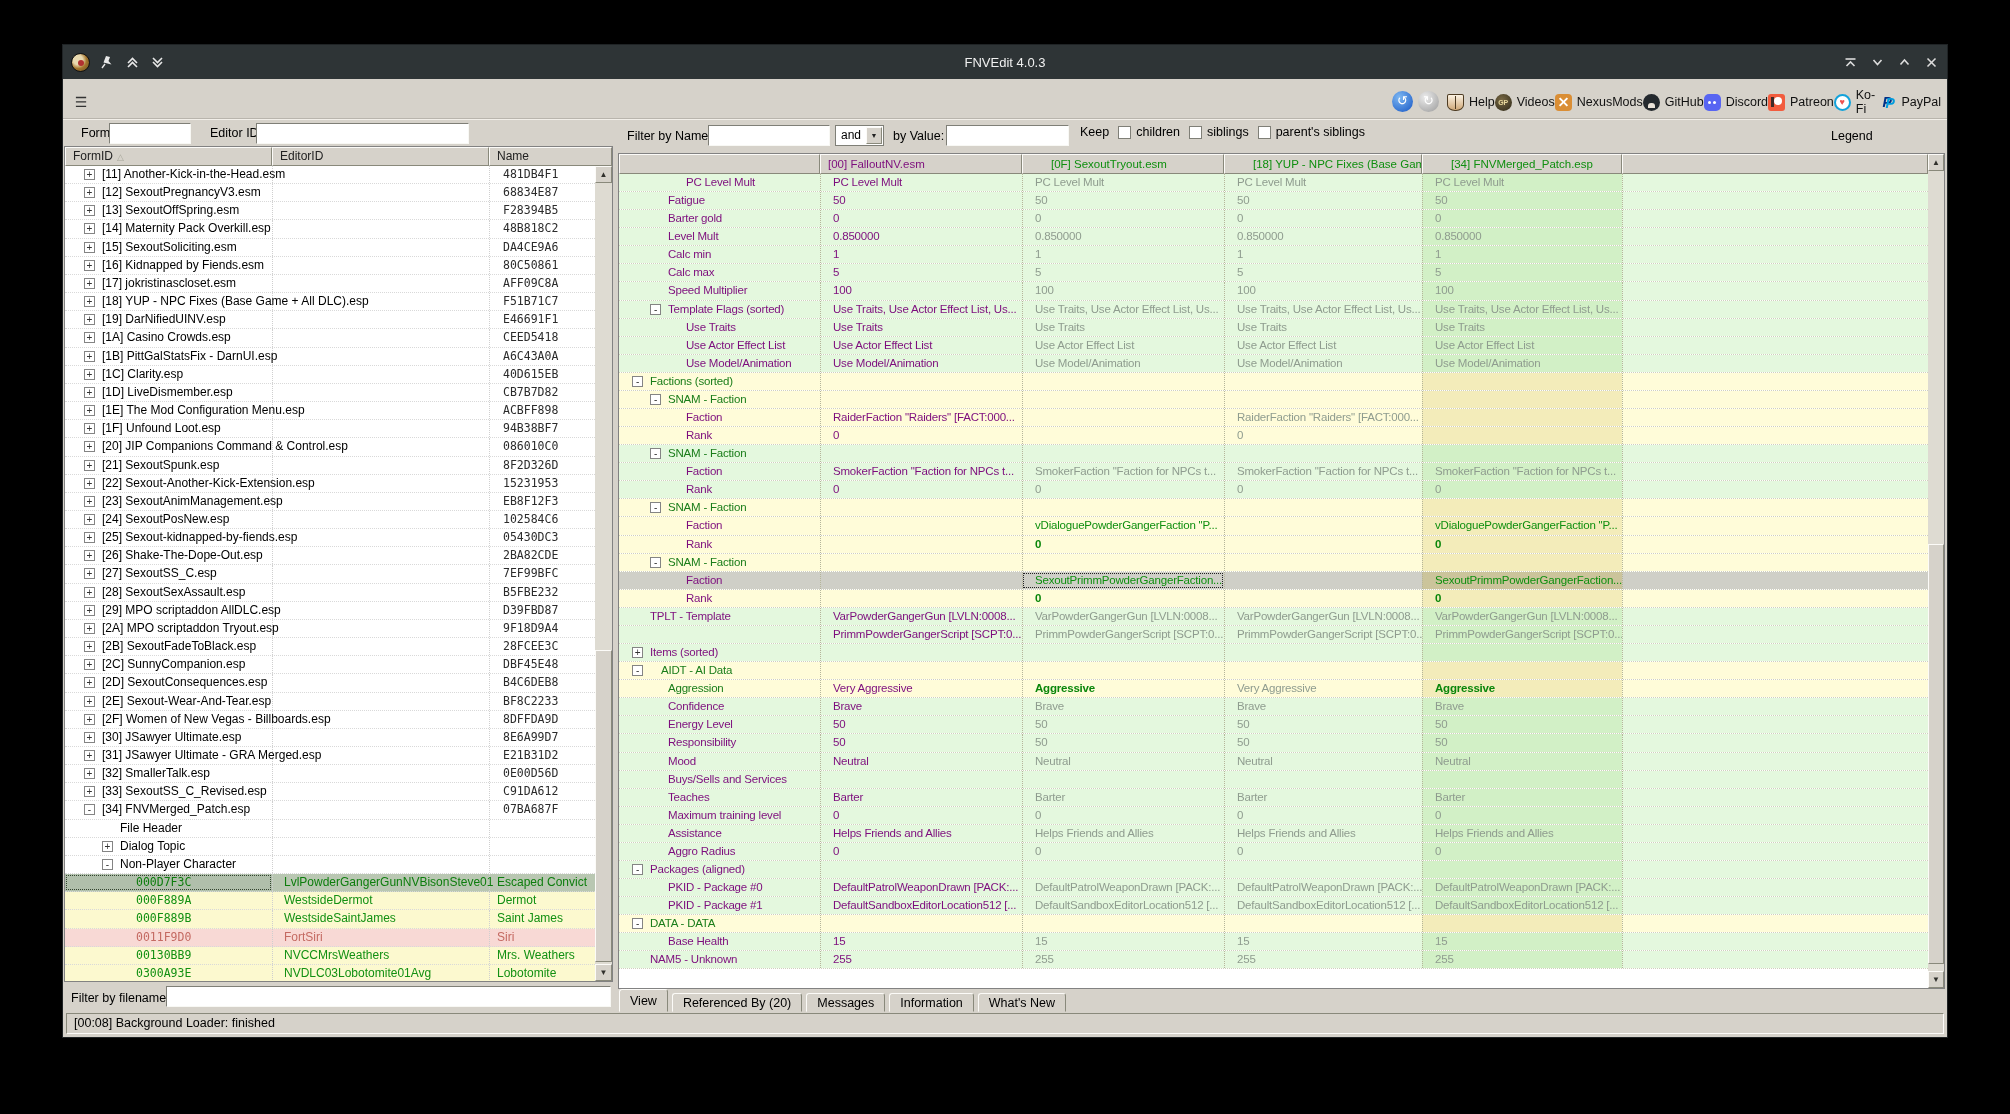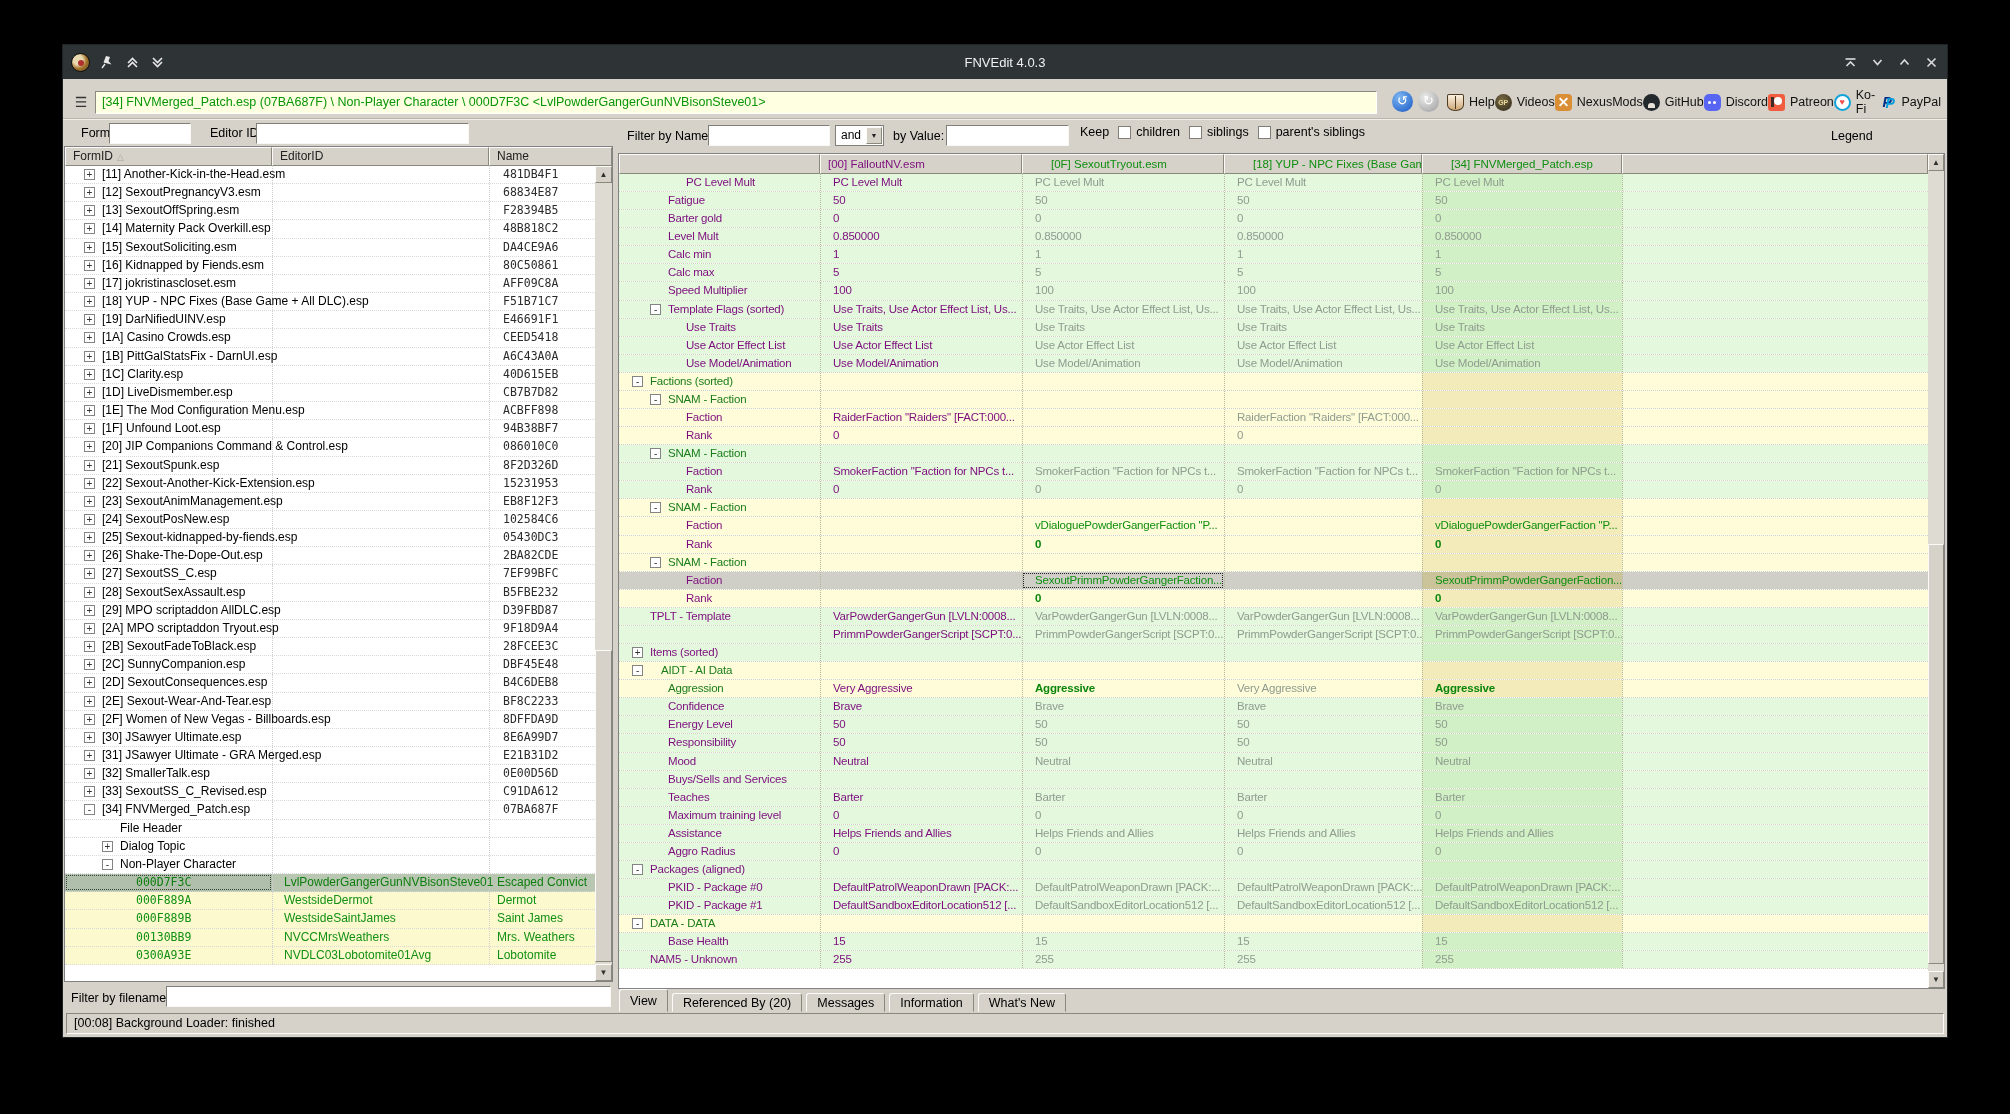--- a/index.html
+++ b/index.html
@@ -145,21 +145,20 @@
           <polyline points="3.5,9.5 7.5,5 11.5,9.5"></polyline>
         </svg>
       <svg class="tb-btn" viewBox="0 0 15 15" fill="none" stroke="#dcdcdc" stroke-width="1.6">
           <line x1="3.5" y1="3.5" x2="11.5" y2="11.5"></line>
           <line x1="11.5" y1="3.5" x2="3.5" y2="11.5"></line>
         </svg>
     </div>
   </div>
 
   <button class="hamburger">☰</button>
-  <div class="pathfield"><span>[34] FNVMerged_Patch.esp (07BA687F) \ Non-Player Character \ 000D7F3C &lt;LvlPowderGangerGunNVBisonSteve01&gt;</span></div>
   <div class="navbtn back">↺</div>
   <div class="navbtn fwd">↻</div>
   <div class="links" id="links">
       <span class="link">
         <span class="icon book-icon"></span>
         <span class="link-label">Help</span>
       </span>
       <span class="link">
         <span class="icon videos-icon"></span>
         <span class="link-label">Videos</span>
@@ -402,20 +401,25 @@
         </div>
         <div class="trow npc-y">
           <span class="t-formid">000F889A</span>
           <span class="t-edid">WestsideDermot</span>
           <span class="t-name">Dermot</span>
         </div>
         <div class="trow npc-y">
           <span class="t-formid">000F889B</span>
           <span class="t-edid">WestsideSaintJames</span>
           <span class="t-name">Saint James</span>
+        </div>
+        <div class="trow npc-p">
+          <span class="t-formid">0011F9D0</span>
+          <span class="t-edid">FortSiri</span>
+          <span class="t-name">Siri</span>
         </div>
         <div class="trow npc-y">
           <span class="t-formid">00130BB9</span>
           <span class="t-edid">NVCCMrsWeathers</span>
           <span class="t-name">Mrs. Weathers</span>
         </div>
         <div class="trow npc-y">
           <span class="t-formid">0300A93E</span>
           <span class="t-edid">NVDLC03Lobotomite01Avg</span>
           <span class="t-name">Lobotomite</span>

